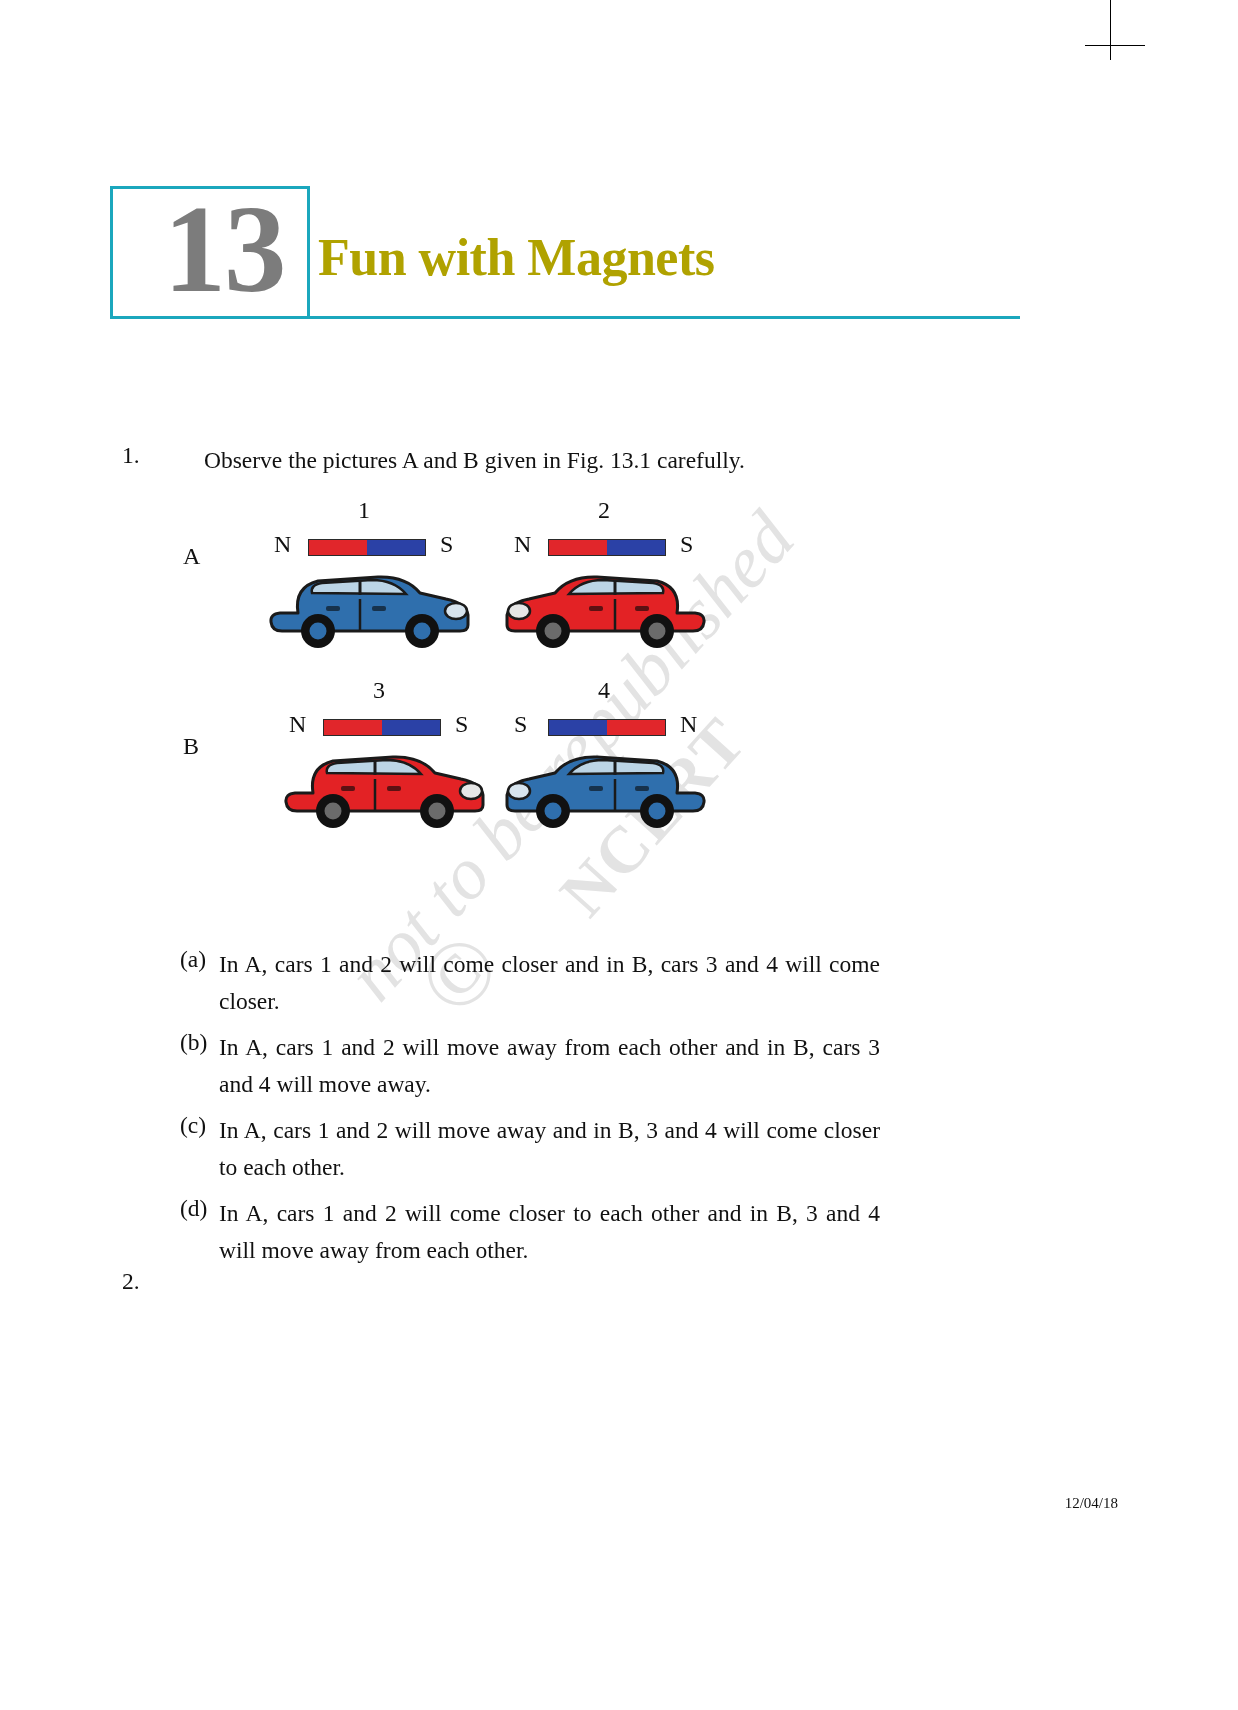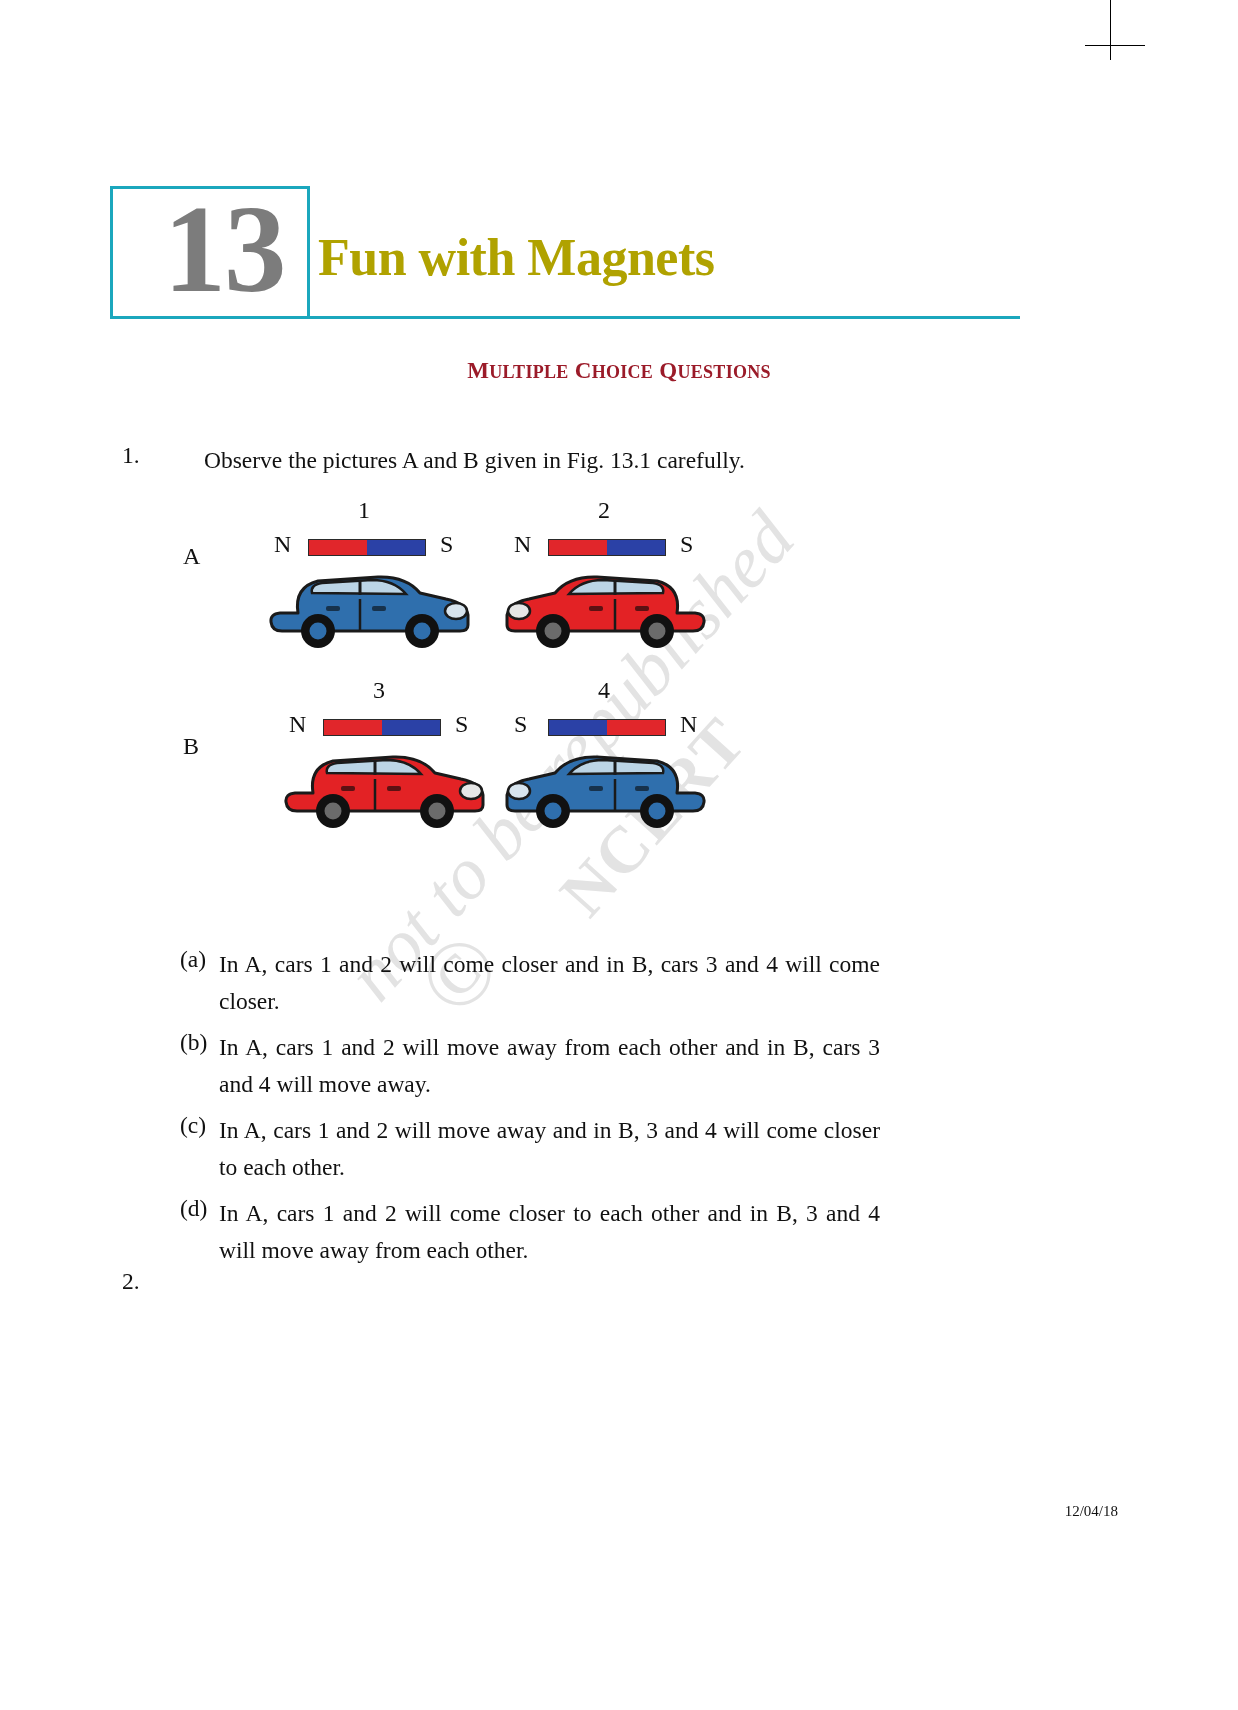--- a/index.html
+++ b/index.html
@@ -59,21 +59,21 @@
 
   .opts{position:absolute;left:180px;top:946px;width:700px;}
   .opt{position:relative;margin-bottom:9px;min-height:37px;}
   .opt-label{position:absolute;left:0;top:0;font-size:23.5px;}
   .opt-text{margin-left:39px;font-size:23.5px;line-height:37px;text-align:justify;}
 
   .q2-num{left:122px;top:1268px;}
   .q2-text{left:175px;top:1268px;width:690px;}
 
   .footer-date{position:absolute;right:120px;top:1495px;font-size:15px;
-    font-family:"Liberation Serif",serif;color:#111;margin-top:8px;}
+    font-family:"Liberation Serif",serif;color:#111;}
 
   
   .figure{position:absolute;left:175px;top:495px;width:800px;height:380px;}
   .fig-caption{position:absolute;left:0;top:330px;width:640px;text-align:center;
     font-weight:bold;font-style:italic;font-size:20px;letter-spacing:0.5px;}
   .rowlabel{position:absolute;font-size:24px;}
   .rowA{left:8px;top:48px;}
   .rowB{left:8px;top:238px;}
 
   .carnum{position:absolute;font-size:24px;}
@@ -97,23 +97,20 @@
   <div class="wm wm-1">not to be republished</div>
   <div class="wm wm-2">NCERT</div>
 
   <div class="chapter-header">
     <div class="chnum-box"></div>
     <div class="chnum">13</div>
     <div class="chtitle">Fun with Magnets</div>
     <div class="hrule"></div>
   </div>
 
-  <div class="mcq-heading">
-    <span><span>M</span><span class="sc">ULTIPLE</span> <span>C</span><span class="sc">HOICE</span> <span>Q</span><span class="sc">UESTIONS</span></span>
-  </div>
 
   <div class="qnum q1-num">1.</div>
   <div class="qtext q1-text">Observe the pictures A and B given in Fig. 13.1 carefully.</div>
 
   <div class="figure">
 
     <div class="rowlabel rowA">A</div>
     <div class="rowlabel rowB">B</div>
 
     <div class="unit" style="left:85px;top:18px;">

